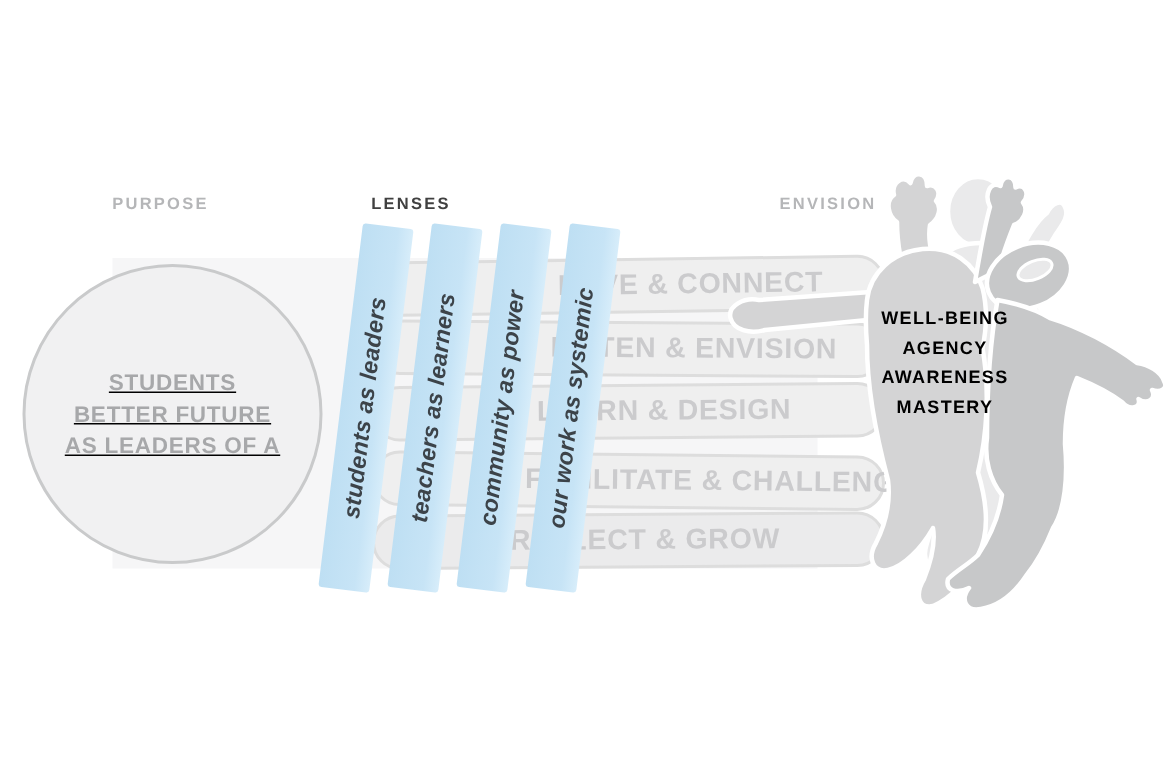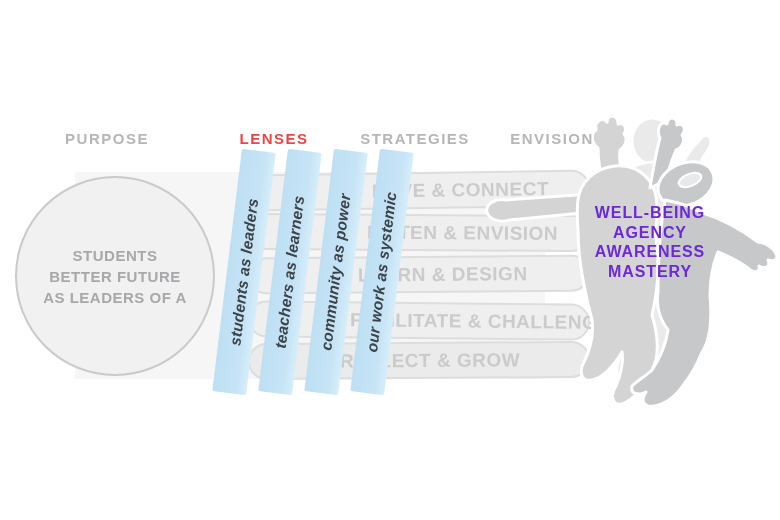--- a/index.html
+++ b/index.html
@@ -3,37 +3,37 @@
 <meta charset="utf-8">
 <style>
   html,body{margin:0;padding:0;background:#ffffff;}
   #stage{
     position:relative;width:780px;height:520px;overflow:hidden;background:#ffffff;
     font-family:"Liberation Sans",sans-serif;
   }
   
   .col-header{
     position:absolute;top:130px;transform:translateX(-50%);
-    font-size:15px;font-weight:bold;letter-spacing:1.5px;color:#b5b6b8;
+    font-size:11px;font-weight:bold;letter-spacing:1.5px;color:#b5b6b8;
     white-space:nowrap;z-index:6;
   }
   #h-purpose{left:107px;}
-  #h-lenses{left:274px;color:#ef4444;}
+  #h-lenses{left:274px;color:#404040;}
   #h-strategies{left:415px;}
   #h-outcomes{left:552px;}
   
   .band{
     position:absolute;left:75px;top:172px;width:470px;height:207px;
     background:#f6f6f7;z-index:1;
   }
   
   .circle{
     position:absolute;left:15px;top:176px;width:200px;height:200px;
     border-radius:50%;background:#f1f1f2;border:2px solid #c9cacb;box-sizing:border-box;
-    display:flex;align-items:center;justify-content:center;text-align:center;z-index:2;
+    display:flex;align-items:center;justify-content:center;text-align:center;z-index:2;text-decoration:underline;
   }
   .circle-text{
     font-size:15px;font-weight:bold;color:#a7a8aa;line-height:21px;letter-spacing:.5px;
     display:flex;flex-direction:column;
   }
   
   .ribbon{
     position:absolute;left:248px;width:342px;height:37px;
     background:#efefef;border:2px solid #dddddd;border-radius:19px;box-sizing:border-box;
     display:flex;align-items:center;z-index:2;
@@ -52,33 +52,32 @@
     transform:rotate(7deg);
   }
   #lens-0{left:227px;} #lens-1{left:273px;} #lens-2{left:319px;} #lens-3{left:365px;}
   .lens span{
     transform:rotate(-90deg);white-space:nowrap;
     font-weight:bold;font-style:italic;font-size:15.5px;color:#3c4349;letter-spacing:.2px;
   }
   
   #figure-svg{position:absolute;left:480px;top:100px;width:300px;height:330px;z-index:4;}
   .outcomes-list{
-    position:absolute;left:560px;top:203px;width:180px;z-index:5;
-    text-align:center;color:#6d28d9;font-weight:bold;font-size:16px;
+    position:absolute;left:540px;top:203px;width:180px;z-index:5;
+    text-align:center;color:#000000;font-weight:bold;font-size:12px;
     letter-spacing:.9px;line-height:19.5px;
   }
 </style>
 </head>
 <body>
 
 <div id="stage">
 
   <div class="col-header" id="h-purpose">PURPOSE</div>
   <div class="col-header" id="h-lenses">LENSES</div>
-  <div class="col-header" id="h-strategies">STRATEGIES</div>
   <div class="col-header" id="h-outcomes">ENVISION</div>
 
   <div class="band"></div>
 
   <div class="circle">
     <div class="circle-text">
       <span>STUDENTS</span>
       <span>BETTER FUTURE</span>
       <span>AS LEADERS OF A</span>
     </div>

